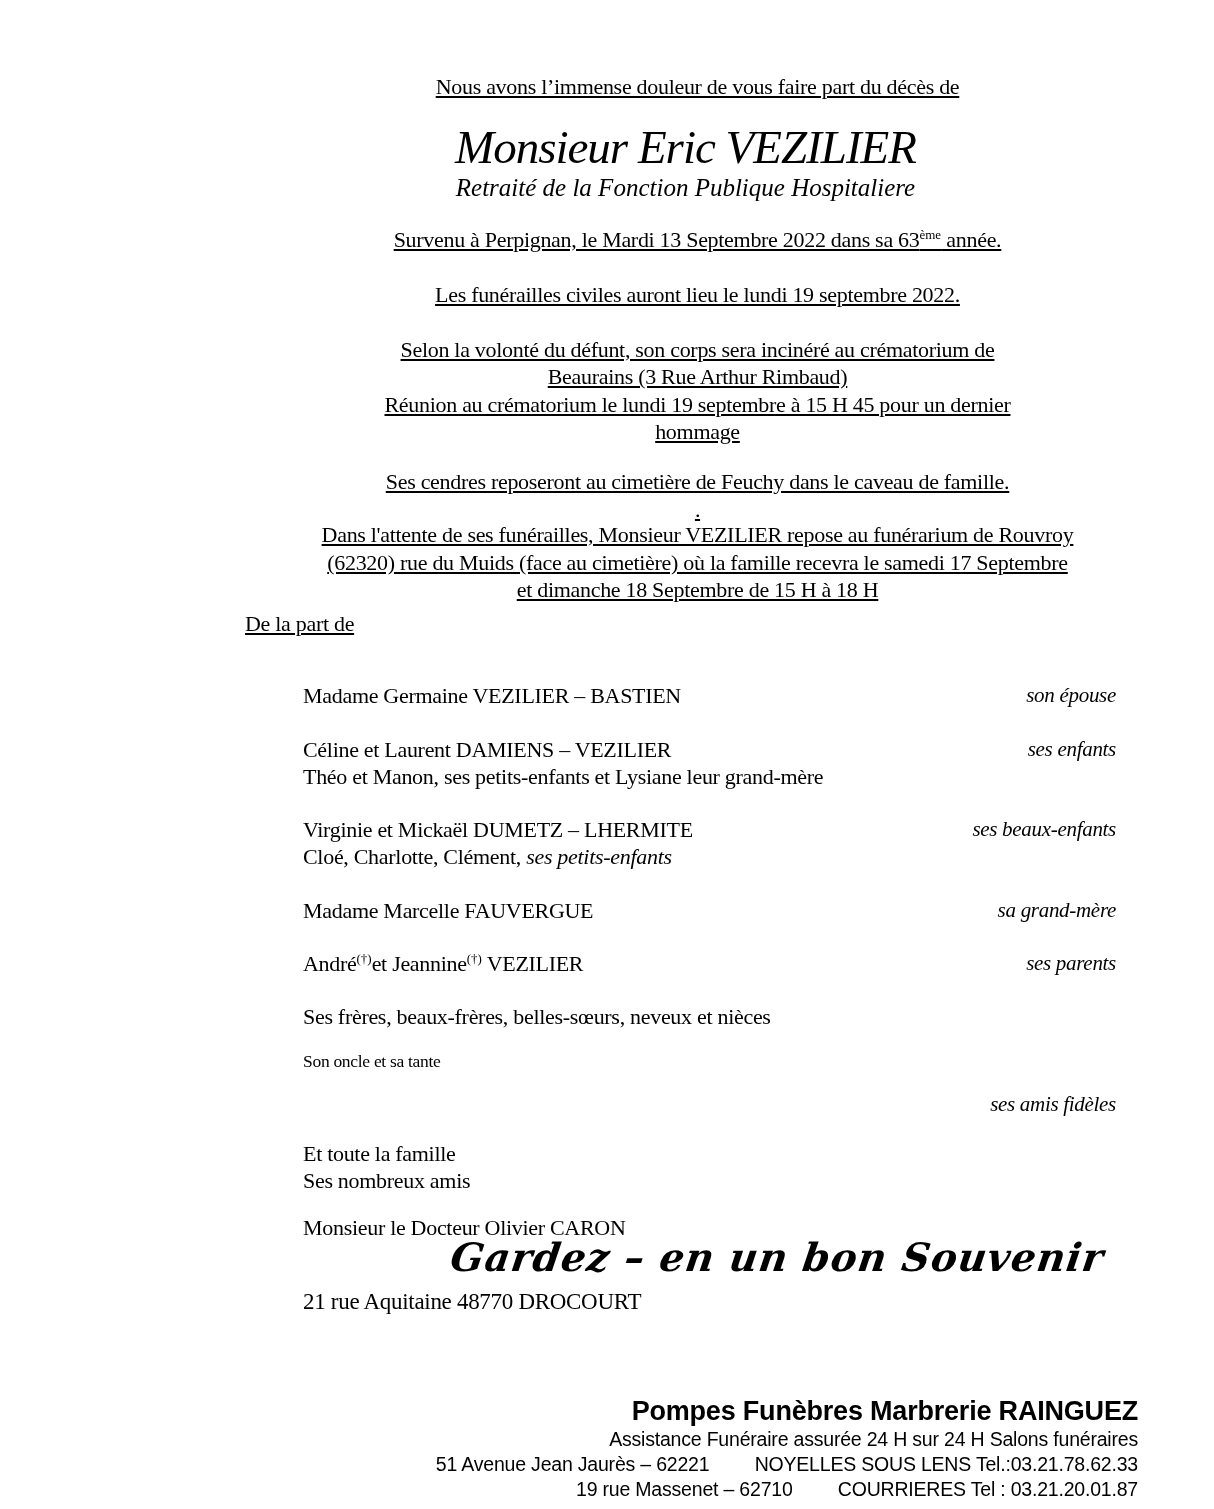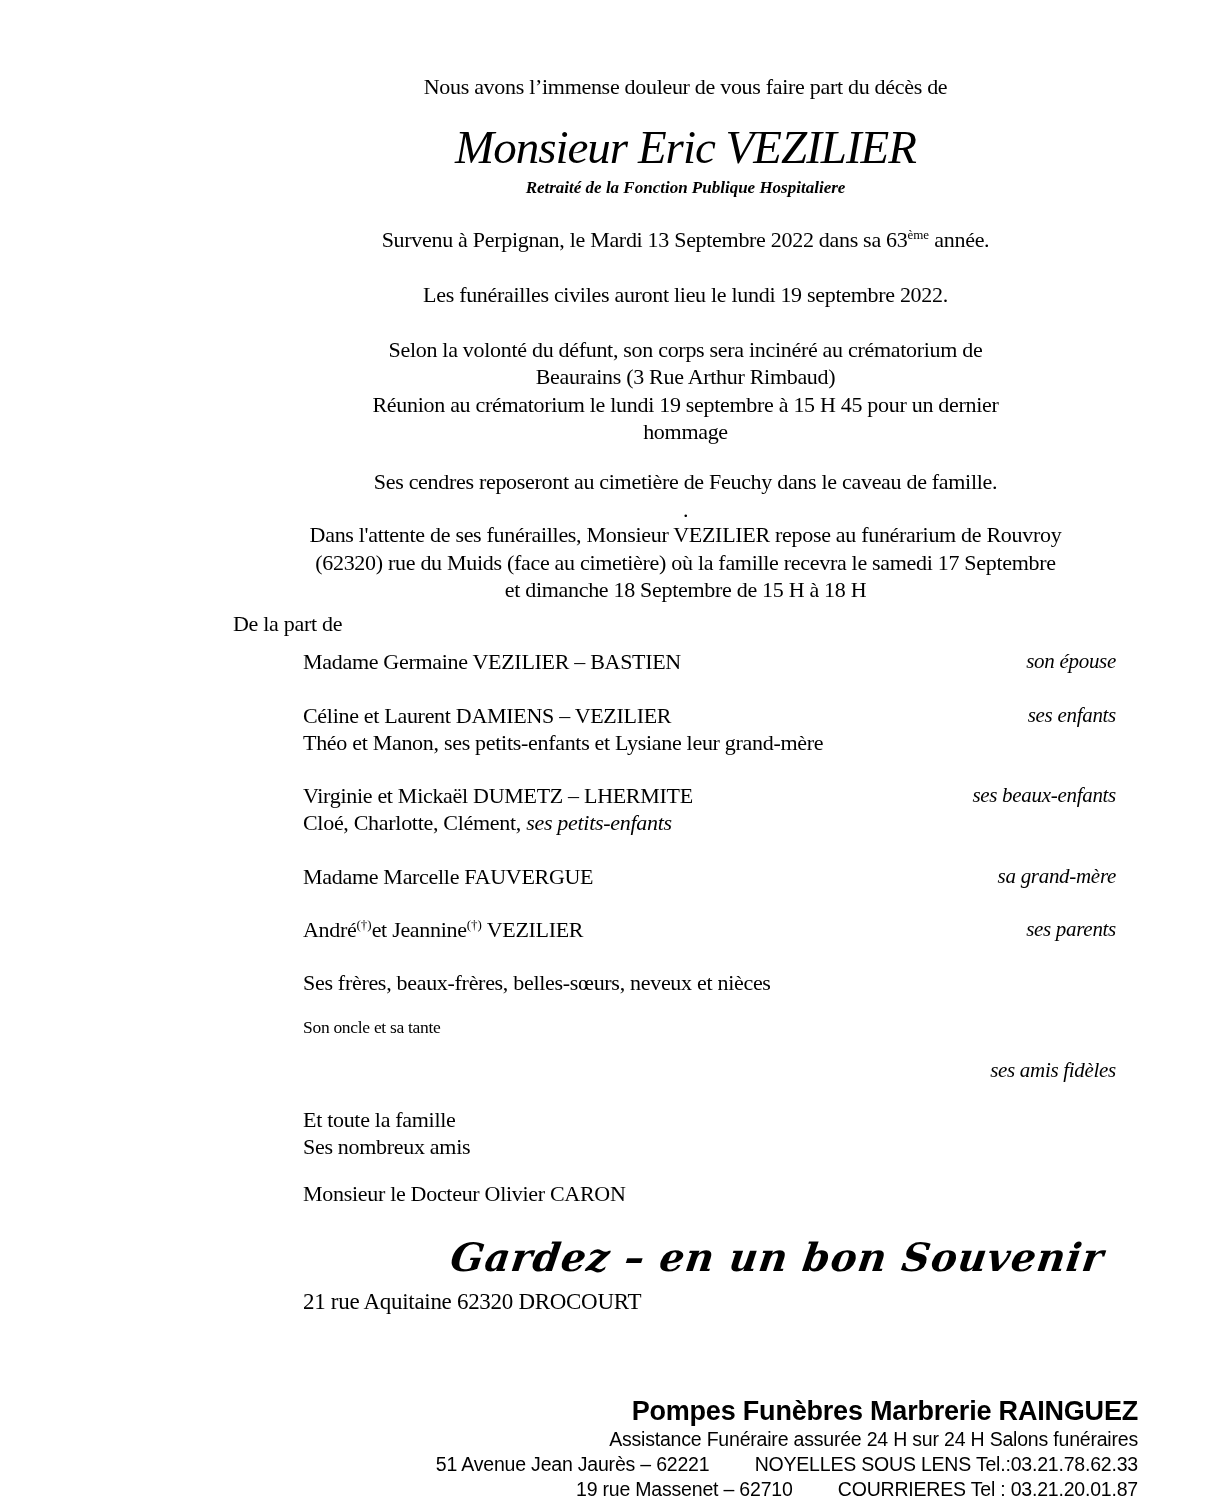--- a/index.html
+++ b/index.html
@@ -13,65 +13,67 @@
     overflow: hidden;
   }
   .content {
     position: absolute;
     left: 233px;
     width: 905px;
     top: 0;
   }
   .line {
     position: absolute;
-    left: 0;
+    left: 12px;
     width: 100%;
     font-size: 22px;
     line-height: 28px;
     letter-spacing: -0.3px;
     text-align: center;
+    text-decoration: underline;
   }
   .left { text-align: left; margin-top: 8px; }
   .title-line {
     position: absolute;
     left: 0; width: 100%;
     top: 118px;
     font-size: 47px;
     line-height: 58px;
     font-style: italic;
     text-align: center;
     letter-spacing: -1px;
   }
   .subtitle-line {
     position: absolute;
     left: 0; width: 100%;
     top: 173px;
-    font-size: 17px;
+    font-size: 25px;
     line-height: 30px;
     font-style: italic;
-    font-weight: bold;
+    font-weight: normal;
     text-align: center;
   }
   sup.sup { font-size: 13px; vertical-align: super; line-height: 0; letter-spacing: 0; }
   .family-list {
     position: absolute;
     left: 0;
     top: 648px;
     width: 100%;
   }
   .family-row {
     position: absolute;
     left: 0;
     width: 100%;
     box-sizing: border-box;
     padding-left: 70px;
     padding-right: 22px;
     font-size: 22px;
     line-height: 27px;
     letter-spacing: -0.3px;
+    margin-top: 34px;
   }
   .family-row .relation {
     position: absolute;
     right: 22px;
     top: 0;
     font-style: italic;
     font-size: 21px;
   }
   .small-row { font-size: 17.5px; }
   .it { font-style: italic; }
@@ -197,21 +199,21 @@
       </div>
 
       <div class="family-row" style="top:532px;">
         <div>Monsieur le Docteur Olivier CARON</div>
       </div>
 
     </div>
 
     <div class="script-line"><span class="script-inner">Gardez – en un bon Souvenir</span></div>
 
-    <div class="address-line">21 rue Aquitaine 62320 DROCOURT</div>
+    <div class="address-line">21 rue Aquitaine 48770 DROCOURT</div>
 
     <div class="footer">
       <div class="fname">Pompes Funèbres Marbrerie RAINGUEZ</div>
       <div class="fline">Assistance Funéraire assurée 24 H sur 24 H Salons funéraires</div>
       <div class="fline"><span>51 Avenue Jean Jaurès – 62221 </span><b>NOYELLES SOUS LENS</b><span> Tel.:03.21.78.62.33</span></div>
       <div class="fline"><span>19 rue Massenet – 62710 </span><b>COURRIERES</b><span> Tel : 03.21.20.01.87</span></div>
     </div>
 
   </div>
 </div>

